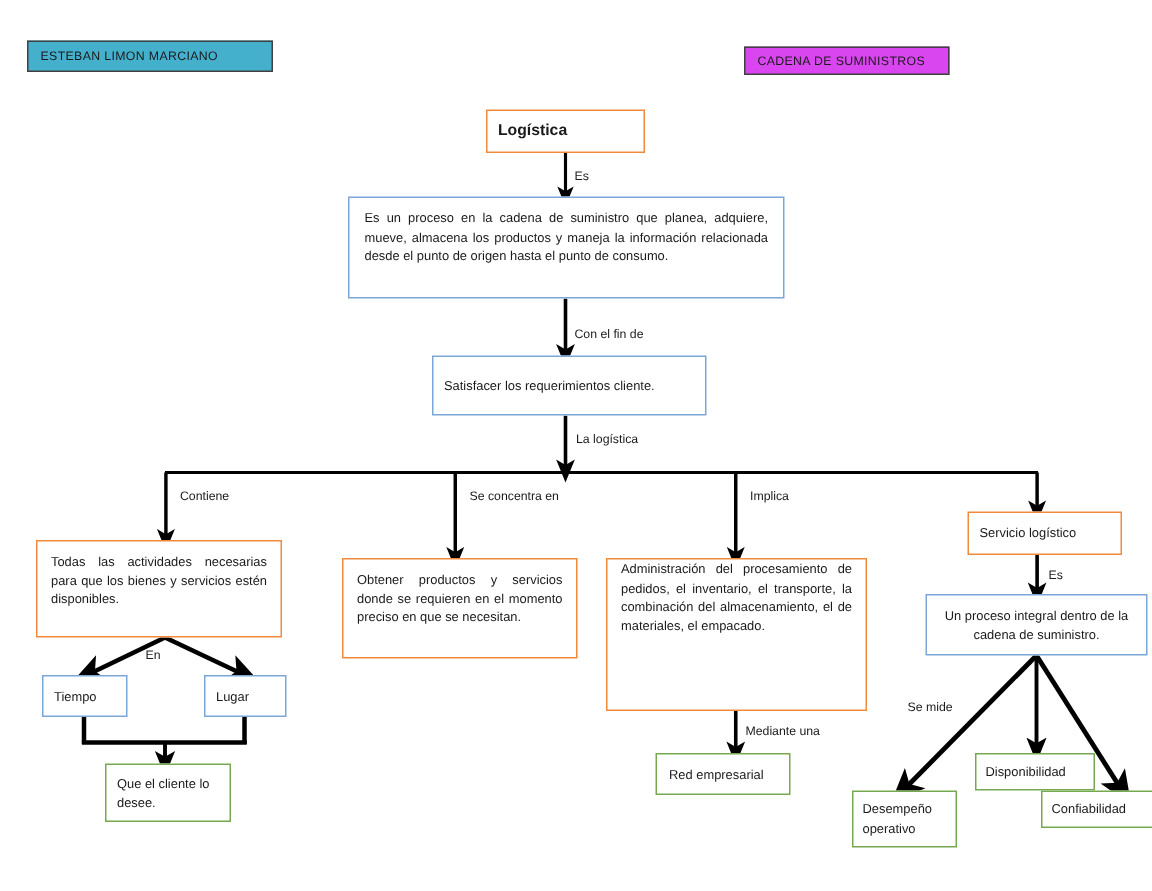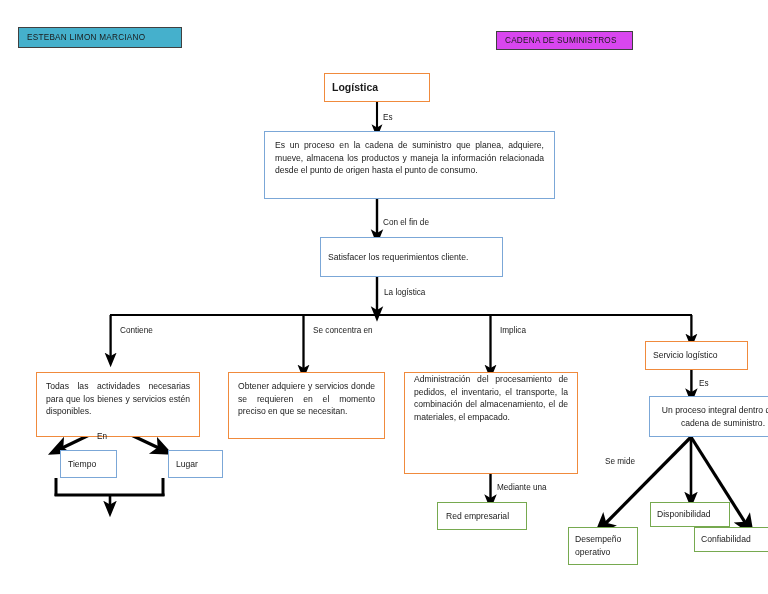--- a/index.html
+++ b/index.html
@@ -24,21 +24,21 @@
     background:#ffffff;
     font-size:8.6px;line-height:12.6px;
     display:flex;align-items:center;
     padding:4px 7px;
   }
   .node.center{justify-content:flex-start;text-align:center;}
   .node.just{text-align:justify;display:block;}
   .node.just span{display:block;text-align:justify;text-align-last:left;}
   .node.left{justify-content:flex-start;text-align:left;}
   .b-orange{border:1.4px solid #F08A3C;}
-  .b-blue{border:1.1px solid #7BA7D7;margin-left:32px;}
+  .b-blue{border:1.1px solid #7BA7D7;}
   .b-green{border:1.2px solid #76A94F;}
 
   .title{font-weight:bold;font-size:10.5px;}
 
   .edge-label{
     position:absolute;font-size:8.2px;color:#1a1a1a;white-space:nowrap;
   }
 </style>
 </head>
 <body>
@@ -98,35 +98,38 @@
   </div>
 
   <div class="node just b-blue" style="left:232px;top:131px;width:291px;height:68px;padding:7px 10px;">
     <span>Es un proceso en la cadena de suministro que planea, adquiere, mueve, almacena los productos y maneja la información relacionada desde el punto de origen hasta el punto de consumo.</span>
   </div>
 
   <div class="node center b-blue" style="left:288px;top:237px;width:183px;height:40px;">
     <span>Satisfacer los requerimientos cliente.</span>
   </div>
 
-  <div class="node just b-orange" style="left:36px;top:360px;width:164px;height:65px;padding:7px 9px;margin-top:12px;">
+  <div class="node just b-orange" style="left:24px;top:360px;width:164px;height:65px;padding:7px 9px;">
     <span>Todas las actividades necesarias para que los bienes y servicios estén disponibles.</span>
   </div>
 
   <div class="node center b-blue" style="left:28px;top:450px;width:57px;height:28px;">
     <span>Tiempo</span>
   </div>
 
   <div class="node center b-blue" style="left:136px;top:450px;width:55px;height:28px;">
     <span>Lugar</span>
   </div>
 
+  <div class="node left b-green" style="left:70px;top:509px;width:84px;height:39px;padding:5px 7px;">
+    <span>Que el cliente lo desee.</span>
+  </div>
 
   <div class="node just b-orange" style="left:228px;top:372px;width:157px;height:67px;padding:7px 9px;">
-    <span>Obtener adquiere y servicios donde se requieren en el momento preciso en que se necesitan.</span>
+    <span>Obtener productos y servicios donde se requieren en el momento preciso en que se necesitan.</span>
   </div>
 
   <div class="node just b-orange" style="left:404px;top:372px;width:174px;height:102px;padding:0 9px;">
     <span>Administración del procesamiento de pedidos, el inventario, el transporte, la combinación del almacenamiento, el de materiales, el empacado.</span>
   </div>
 
   <div class="node left b-green" style="left:437px;top:502px;width:90px;height:28px;padding:5px 8px;">
     <span>Red empresarial</span>
   </div>
 
@@ -170,17 +173,17 @@
   </div>
   <div class="edge-label" style="left:97px;top:432px;">
     <span>En</span>
   </div>
   <div class="edge-label" style="left:497px;top:483px;">
     <span>Mediante una</span>
   </div>
   <div class="edge-label" style="left:699px;top:379px;">
     <span>Es</span>
   </div>
-  <div class="edge-label" style="left:605px;top:457px;">
+  <div class="edge-label" style="left:605px;top:467px;">
     <span>Se mide</span>
   </div>
 
 </div>
 
 </body></html>

